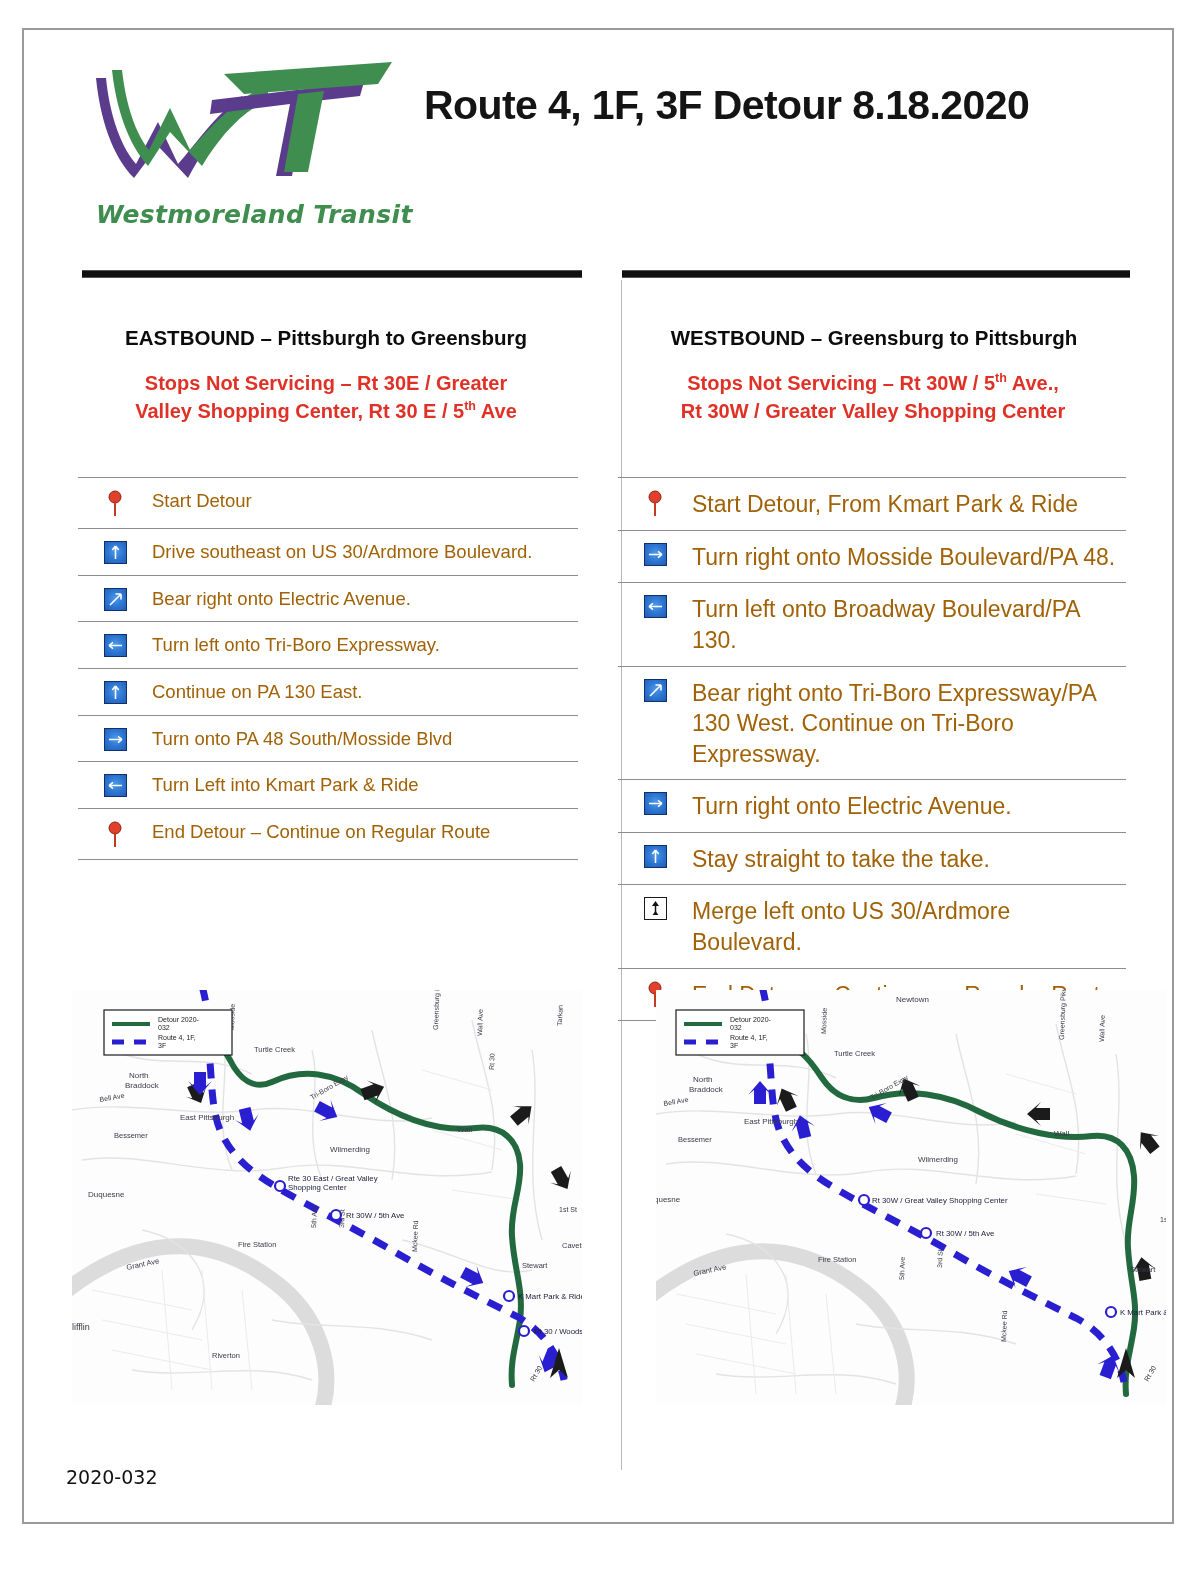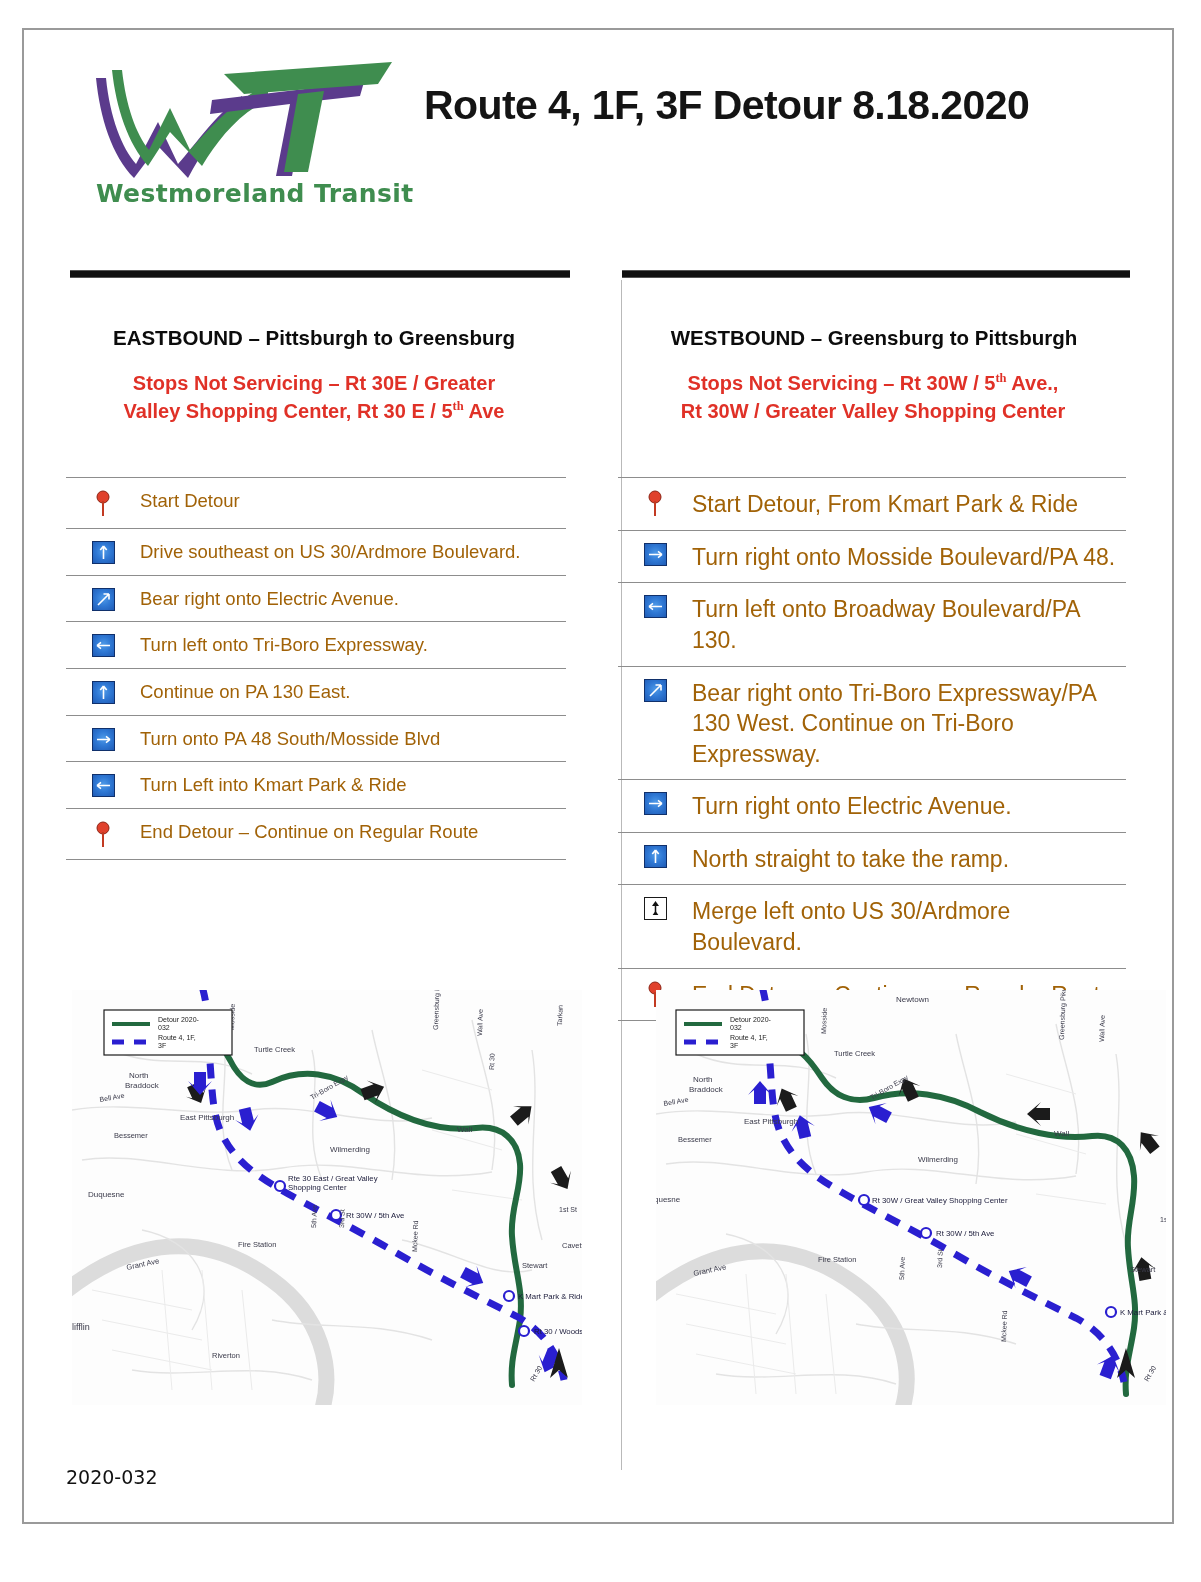--- a/index.html
+++ b/index.html
@@ -35,22 +35,23 @@
     position: absolute;
     left: 68px;
     top: 30px;
     width: 340px;
     height: 170px;
   }
   .logo-mark { position: absolute; left: 0; top: 0; }
   .logo-word {
     position: absolute;
     left: 4px;
-    top: 119px;
+    top: 140px;
     font-family: "DejaVu Sans", sans-serif;
+    font-style: italic;
     font-weight: bold;
     font-size: 25px;
     letter-spacing: .4px;
     color: #3f8d4f;
     white-space: nowrap;
   }
   .title-block {
     position: absolute;
     left: 400px;
     top: 52px;
@@ -78,21 +79,21 @@
     left: 0;
     top: 228px;
     width: 100%;
     height: 1210px;
   }
   .col {
     position: absolute;
     top: 0;
     width: 520px;
   }
-  .col-left  { left: 20px; }
+  .col-left  { left: 32px; }
   .col-right { left: 584px; }
 
   .col-rule {
     height: 6px;
     background: #111;
     border-top: 1px solid #555;
     border-bottom: 1px solid #555;
     margin: 12px 0 0 0;
   }
   .col-left .col-rule  { width: 500px; margin-left: 26px; }
@@ -113,21 +114,21 @@
     margin-top: 20px;
     text-align: center;
     font-weight: bold;
     font-size: 20px;
     line-height: 1.38;
     color: #e03127;
     padding: 0 4px;
   }
   .col-left .col-warn { padding: 0 26px 0 46px; }
   .col-right .col-warn { padding: 0 12px 0 22px; }
-  .col-warn sup { font-size: 12.5px; vertical-align: super; font-family: Liberation Serif, serif; }
+  .col-warn sup { font-size: 12.5px; vertical-align: super; }
 
   
   .steps {
     margin-top: 52px;
   }
   .col-left .steps  { margin-left: 22px; width: 500px; }
   .col-right .steps { margin-left: 10px; width: 508px; }
 
   .step {
     display: flex;
@@ -414,21 +415,21 @@
         </div>
 
         <div class="step">
           <div class="step-icon">
             <div class="ico-sq">
                 <svg width="21" height="21" viewBox="0 0 21 21">
                   <path d="M10.5 4 L10.5 17 M10.5 4 L7.3 8 M10.5 4 L13.7 8" stroke="#fff" stroke-width="1.6" fill="none"></path>
                 </svg>
               </div>
           </div>
-          <div class="step-text">North straight to take the ramp.</div>
+          <div class="step-text">Stay straight to take the take.</div>
         </div>
 
         <div class="step">
           <div class="step-icon">
             <div class="ico-sq-w"><svg width="21" height="21" viewBox="0 0 21 21">
                   <path d="M10.5 17 L10.5 5" stroke="#111" stroke-width="1.5"></path>
                   <path d="M10.5 3 L7 8 L14 8 Z" fill="#111"></path>
                   <path d="M10.5 13 L7.6 17 L13.4 17 Z" fill="#111"></path>
                 </svg></div>
           </div>

